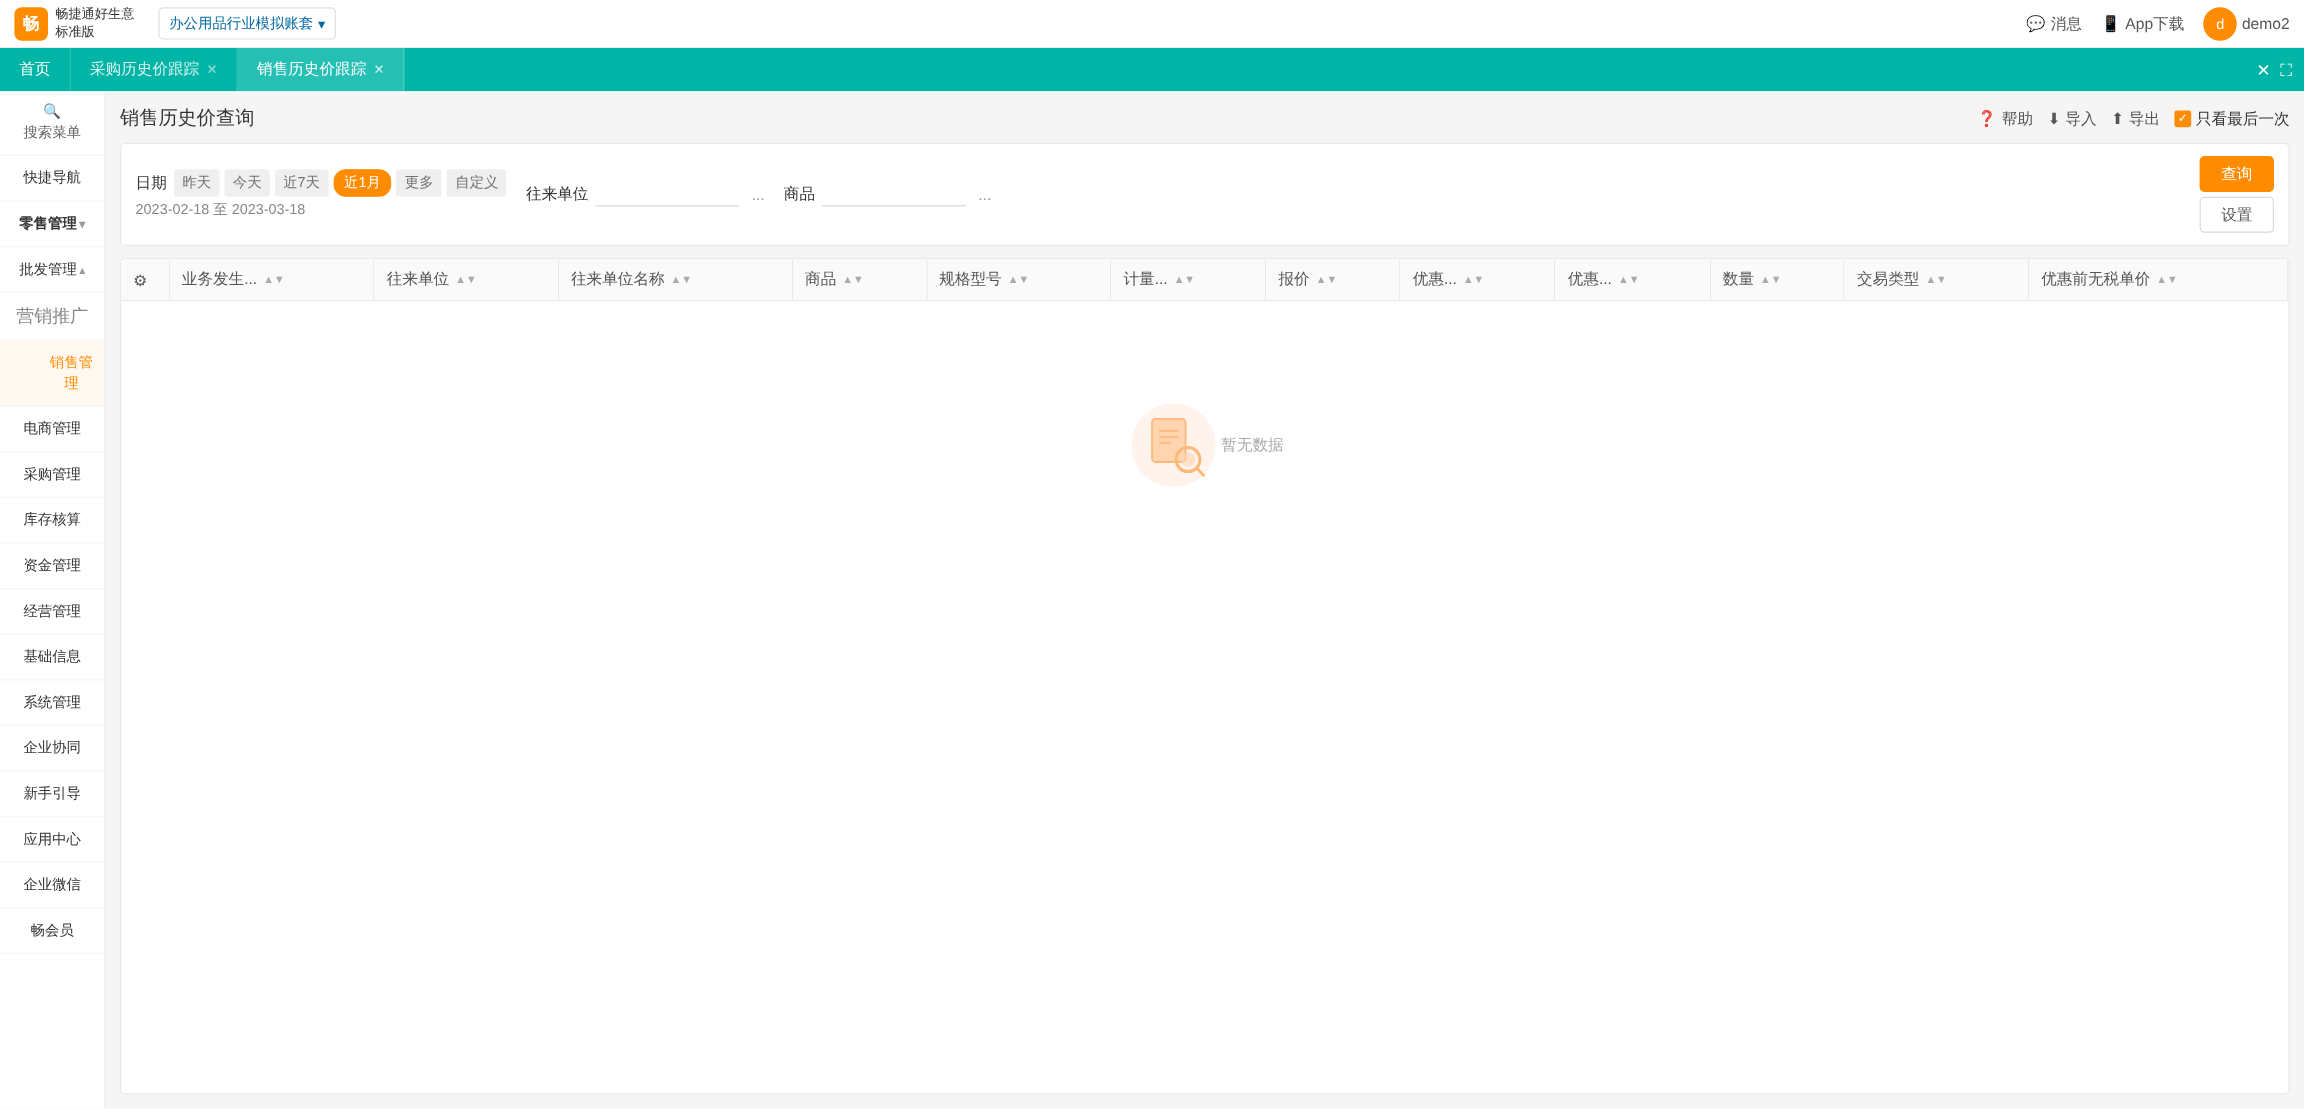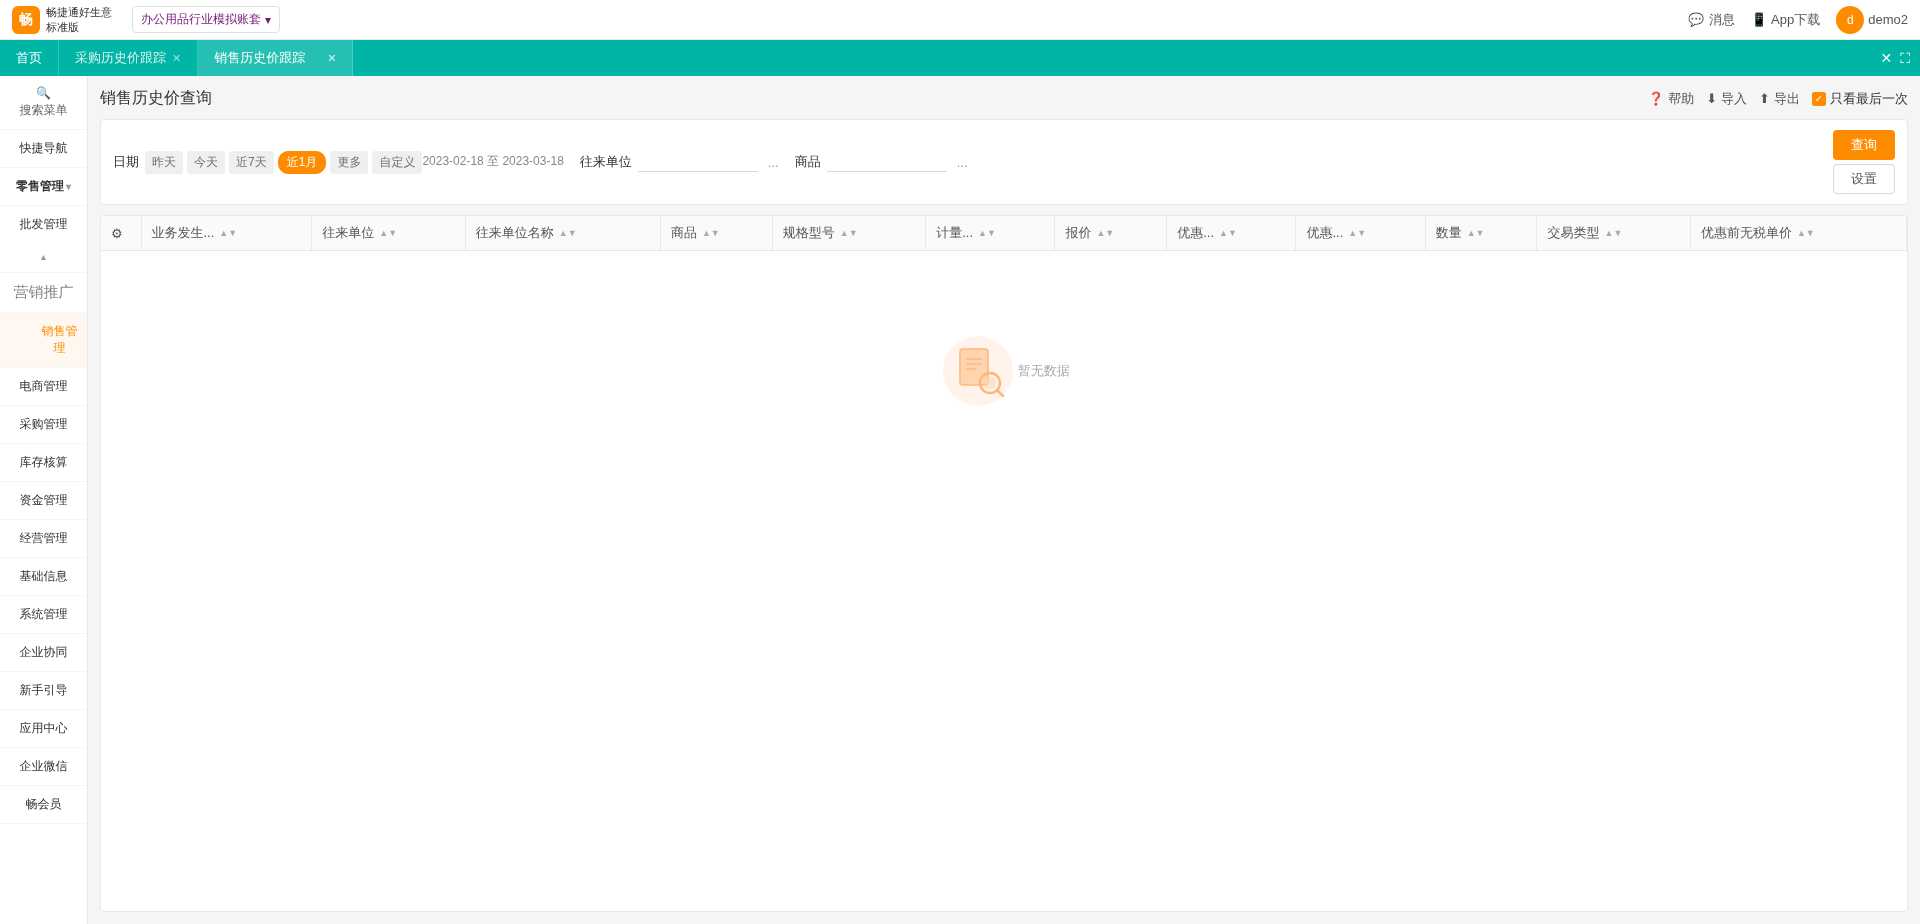--- a/index.html
+++ b/index.html
@@ -45,21 +45,21 @@
     }
     .app-selector {
       display: flex;
       align-items: center;
       gap: 4px;
       padding: 4px 8px;
       border: 1px solid #e0e0e0;
       border-radius: 4px;
       cursor: pointer;
       font-size: 12px;
-      color: #701a75;
+      color: #0369a1;
       background: #fff;
       margin-left: 12px;
     }
     .top-header-right {
       display: flex;
       align-items: center;
       gap: 16px;
     }
     .header-action {
       display: flex;
@@ -212,21 +212,21 @@
       border-radius: 10px;
       padding: 2px 8px;
     }
     .date-range-text {
       font-size: 12px;
       color: #888;
       margin-top: 2px;
     }
     .filter-date-group {
       display: flex;
-      flex-direction: row;
+      flex-direction: column;
     }
     .filter-input {
       border: none;
       border-bottom: 1px solid #d9d9d9;
       padding: 2px 6px;
       font-size: 13px;
       color: #333;
       width: 120px;
       outline: none;
       background: transparent;
@@ -356,21 +356,21 @@
 </div>
 
 <div style="height:36px; background:#00b4a6; display:flex; align-items:stretch; flex-shrink:0;">
   <div style="display:flex; align-items:center; padding:0 16px; font-size:13px; cursor:pointer; color:white; border-right:1px solid rgba(255,255,255,0.2);">
     <span>首页</span>
   </div>
   <div style="display:flex; align-items:center; padding:0 16px; font-size:13px; cursor:pointer; color:rgba(255,255,255,0.85); border-right:1px solid rgba(255,255,255,0.2); gap:6px;">
     <span>采购历史价跟踪</span>
     <span style="font-size:11px; opacity:0.7;">✕</span>
   </div>
-  <div style="display:flex; align-items:center; padding:0 16px; font-size:13px; cursor:pointer; color:white; background:rgba(255,255,255,0.15); border-right:1px solid rgba(255,255,255,0.2); gap:22px;">
+  <div style="display:flex; align-items:center; padding:0 16px; font-size:13px; cursor:pointer; color:white; background:rgba(255,255,255,0.15); border-right:1px solid rgba(255,255,255,0.2); gap:6px;">
     <span>销售历史价跟踪</span>
     <span style="font-size:11px; opacity:0.8;">✕</span>
   </div>
   <div style="display:flex; align-items:center; margin-left:auto; padding:0 10px; gap:8px;">
     <span style="color:white; font-size:14px; cursor:pointer;">✕</span>
     <span style="color:white; font-size:14px; cursor:pointer;">⛶</span>
   </div>
 </div>
 
 <div class="main-container">
@@ -380,21 +380,21 @@
       <span>🔍</span>
       <span>搜索菜单</span>
     </div>
     <div class="sidebar-item">
       <span>快捷导航</span>
     </div>
     <div class="sidebar-item" style="flex-direction:row; justify-content:center; gap:2px;font-weight:bold;">
       <span>零售管理</span>
       <span style="font-size:10px; color:#999;">▾</span>
     </div>
-    <div class="sidebar-item" style="flex-direction:column; justify-content:center; gap:18px;">
+    <div class="sidebar-item" style="flex-direction:row; justify-content:center; gap:2px;">
       <span>批发管理</span>
       <span style="font-size:10px; color:#999;">▴</span>
     </div>
     <div class="sidebar-item" style="color:#888; font-size:15px;">
       <span>营销推广</span>
     </div>
     <div class="sidebar-item" style="color:#ff8c00; background:#fff8f0;padding-left:38px;">
       <span>销售管理</span>
     </div>
     <div class="sidebar-item">

